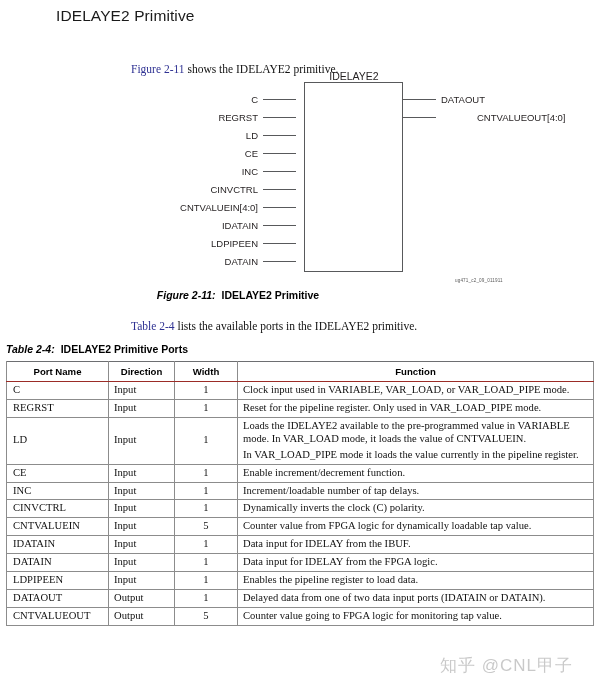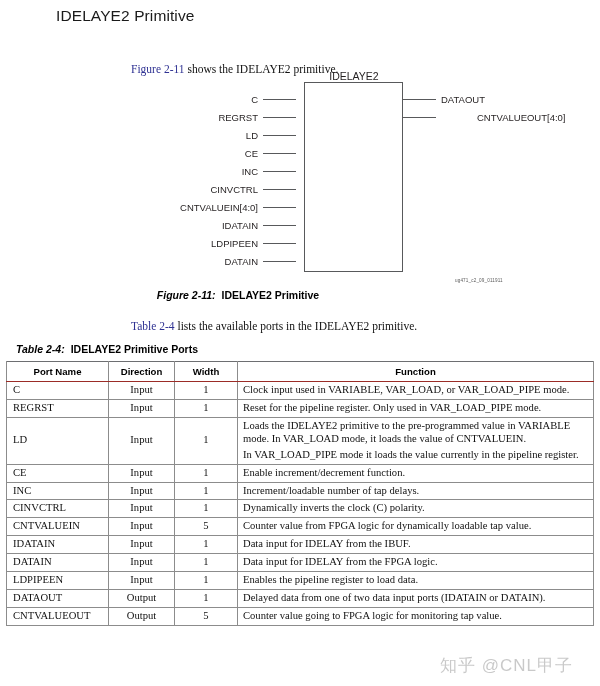--- a/index.html
+++ b/index.html
@@ -122,21 +122,21 @@
     font-weight: bold;
   }
   .fig-caption .cap-txt {
     font-weight: bold;
     margin-left: 6px;
   }
 
   
   .table-caption {
     position: absolute;
-    left: 16px;
+    left: 6px;
     top: 343px;
     font-family: "Liberation Sans", sans-serif;
     font-size: 10.5px;
     color: #000000;
   }
   .table-caption .tc-num {
     font-style: italic;
     font-weight: bold;
   }
   .table-caption .tc-txt {
@@ -173,21 +173,21 @@
     padding-bottom: 4px;
     color: #000000;
   }
   .ports-table tbody td {
     font-family: "Liberation Serif", serif;
     font-size: 10.6px;
     color: #111111;
     line-height: 1.22;
   }
   .col-port   { width: 91px; text-align: left; }
-  .col-dir    { width: 55px; text-align: center; }
+  .col-dir    { width: 55px; }
   .col-width  { width: 52px; text-align: center; }
   .col-func   { text-align: left; }
   td.col-port  { padding-left: 6px; }
   .fn-line { display: block; }
   .fn-line + .fn-line { margin-top: 3px; }
 
   
   .watermark {
     position: absolute;
     left: 440px;
@@ -303,21 +303,21 @@
       <td class="col-width">1</td>
       <td class="col-func">
         <span class="fn-line">Reset for the pipeline register. Only used in VAR_LOAD_PIPE mode.</span>
       </td>
     </tr>
     <tr>
       <td class="col-port">LD</td>
       <td class="col-dir">Input</td>
       <td class="col-width">1</td>
       <td class="col-func">
-        <span class="fn-line">Loads the IDELAYE2 primitive to the pre-programmed value in VARIABLE mode. In VAR_LOAD mode, it loads the value of CNTVALUEIN.</span>
+        <span class="fn-line">Loads the IDELAYE2 available to the pre-programmed value in VARIABLE mode. In VAR_LOAD mode, it loads the value of CNTVALUEIN.</span>
         <span class="fn-line">In VAR_LOAD_PIPE mode it loads the value currently in the pipeline register.</span>
       </td>
     </tr>
     <tr>
       <td class="col-port">CE</td>
       <td class="col-dir">Input</td>
       <td class="col-width">1</td>
       <td class="col-func">
         <span class="fn-line">Enable increment/decrement function.</span>
       </td>

